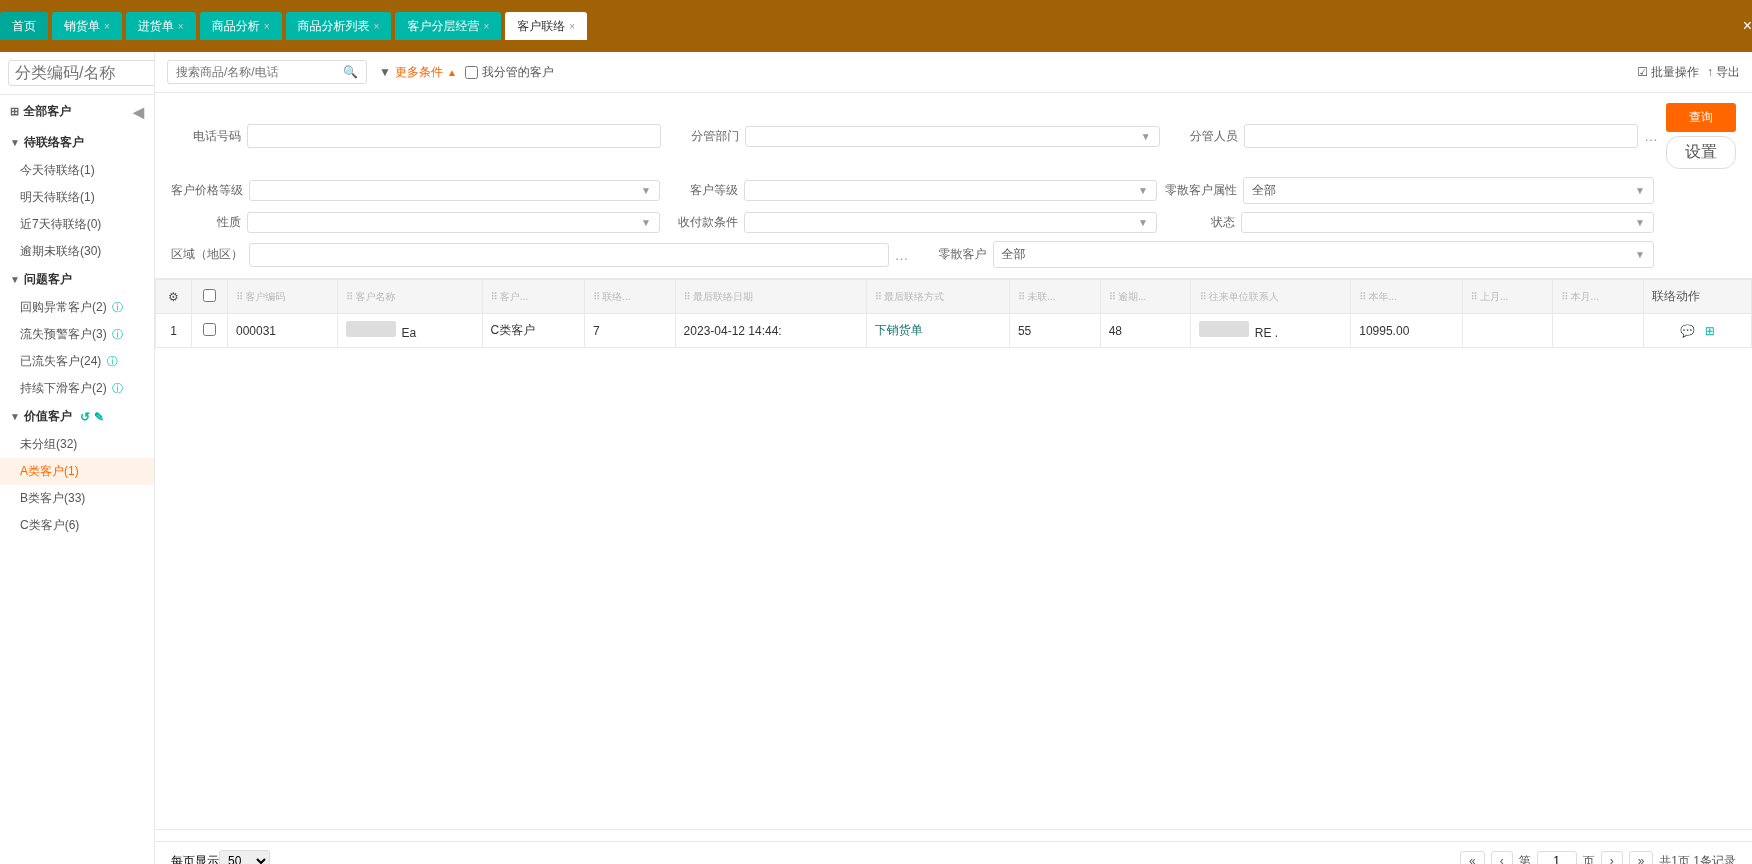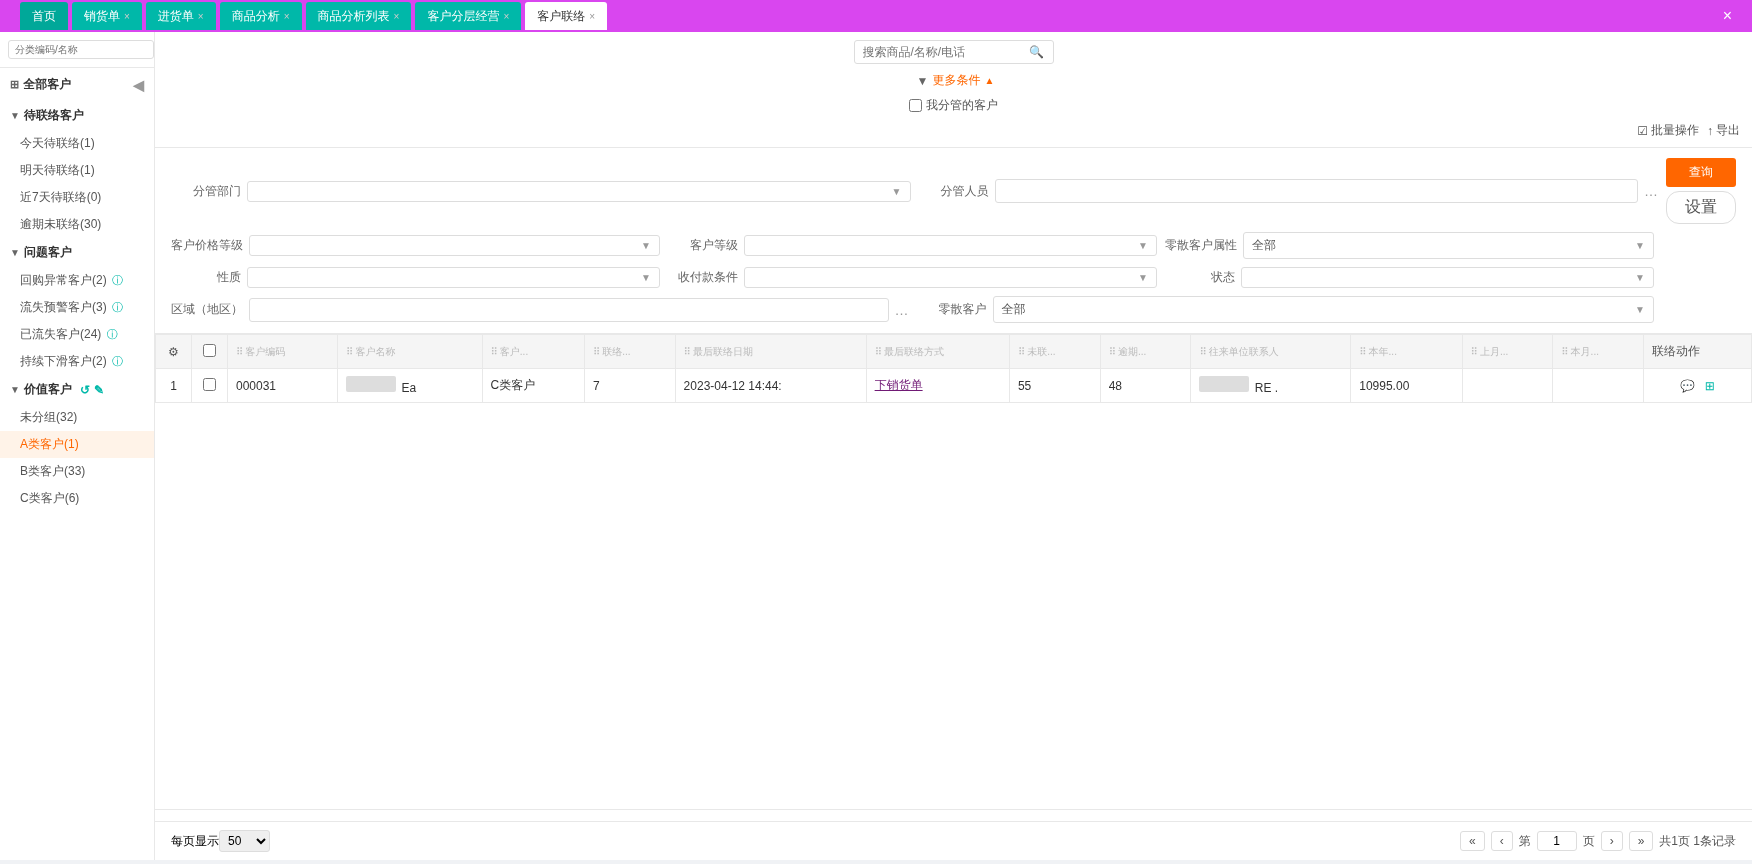--- a/index.html
+++ b/index.html
@@ -1,21 +1,21 @@
 <!DOCTYPE html>
 <html><head>
   <meta charset="utf-8">
   <style>
     * { box-sizing: border-box; margin: 0; padding: 0; font-family: 'Microsoft YaHei', Arial, sans-serif; font-size: 12px; }
     body { width: 1752px; height: 864px; overflow: hidden; background: #f0f2f5; }
 
     
     .top-nav {
-      display: flex; align-items: center; background: #d946ef; height: 32px;
-      padding: 0 20px; color: white; gap: 4px;
+      display: flex; align-items: center; background: #a16207; height: 52px;
+      padding: 0 0; color: white; gap: 4px;
     }
     .nav-tab {
       display: flex; align-items: center; height: 28px; padding: 0 12px;
       background: #00b8a9; color: white; cursor: pointer; border-radius: 3px 3px 0 0;
       gap: 4px; white-space: nowrap;
     }
     .nav-tab.home { background: #00a899; }
     .nav-tab.active { background: white; color: #333; border-radius: 3px 3px 0 0; }
     .nav-tab .close-x { font-size: 10px; color: #ccc; cursor: pointer; }
     .nav-tab.active .close-x { color: #999; }
@@ -26,21 +26,21 @@
 
     
     .sidebar {
       width: 155px; min-width: 155px; background: white; border-right: 1px solid #e8e8e8;
       overflow-y: auto; display: flex; flex-direction: column;
     }
     .sidebar-search {
       display: flex; align-items: center; padding: 8px; border-bottom: 1px solid #e8e8e8; gap: 4px;
     }
     .sidebar-search input {
-      border: 1px solid #ddd; border-radius: 3px; padding: 3px 6px; flex: 1; font-size: 10px; color: #999;
+      border: 1px solid #ddd; border-radius: 3px; padding: 3px 6px; flex: 1; font-size: 16px; color: #999;
     }
 
     .sidebar-header {
       display: flex; align-items: center; padding: 8px 10px; font-weight: bold; color: #333;
       justify-content: space-between; cursor: pointer;
     }
     .sidebar-header .left { display: flex; align-items: center; gap: 4px; }
     .sidebar-header .grid-icon { color: #666; font-size: 11px; }
     .sidebar-collapse { color: #999; cursor: pointer; font-size: 14px; }
 
@@ -55,21 +55,21 @@
       text-overflow: ellipsis;
     }
     .sidebar-item.active { background: #fff3e8; color: #ff6600; }
 
     
     .content { flex: 1; display: flex; flex-direction: column; overflow: hidden; }
 
     
     .filter-bar {
       background: white; padding: 8px 12px; border-bottom: 1px solid #e8e8e8;
-      display: flex; align-items: center; gap: 8px; flex-direction: column;
+      display: flex; align-items: center; gap: 8px;
     }
     .filter-search {
       display: flex; align-items: center; border: 1px solid #ddd; border-radius: 3px;
       padding: 4px 8px; gap: 4px; width: 200px;
     }
     .filter-search input { border: none; outline: none; font-size: 12px; color: #999; flex: 1; }
     .filter-more {
       display: flex; align-items: center; gap: 4px; color: #ff6600; cursor: pointer; margin-left: 4px;
     }
     .filter-mine { display: flex; align-items: center; gap: 4px; color: #555; }
@@ -114,21 +114,21 @@
     .table-container { flex: 1; overflow: auto; background: white; margin: 0; }
     table { width: 100%; border-collapse: collapse; }
     thead tr { background: #f5f5f5; }
     th {
       border: 1px solid #e8e8e8; padding: 8px 8px; text-align: left; white-space: nowrap;
       color: #555; font-weight: normal; font-size: 12px; position: sticky; top: 0; background: #f5f5f5;
     }
     td { border: 1px solid #e8e8e8; padding: 7px 8px; color: #333; font-size: 12px; white-space: nowrap; }
     .col-settings { width: 36px; text-align: center; }
     .col-check { width: 36px; text-align: center; }
-    .link-text { color: #701a75; cursor: pointer; text-decoration: underline; }
+    .link-text { color: #0f766e; cursor: pointer; }
     .gray-block { display: inline-block; background: #ddd; width: 50px; height: 16px; border-radius: 2px; }
 
     
     .table-footer {
       background: white; border-top: 1px solid #e8e8e8; padding: 8px 16px;
       display: flex; align-items: center; justify-content: space-between;
     }
     .footer-left { display: flex; align-items: center; gap: 0; }
     .footer-pagination { display: flex; align-items: center; gap: 6px; color: #555; }
     .page-btn { 
@@ -279,20 +279,24 @@
         <div class="export">
           <span>↑</span>
           <span>导出</span>
         </div>
       </div>
     </div>
 
     <div class="advanced-filter">
 
       <div class="filter-row">
+        <div class="filter-item">
+          <label>电话号码</label>
+          <input class="filter-input" type="text" style="">
+        </div>
         <div class="filter-item">
           <label>分管部门</label>
           <div class="filter-select">
             <span></span>
             <span class="arrow">▼</span>
           </div>
         </div>
         <div class="filter-item">
           <label>分管人员</label>
           <input class="filter-input" style="flex: 1 1 0%;" type="text">

